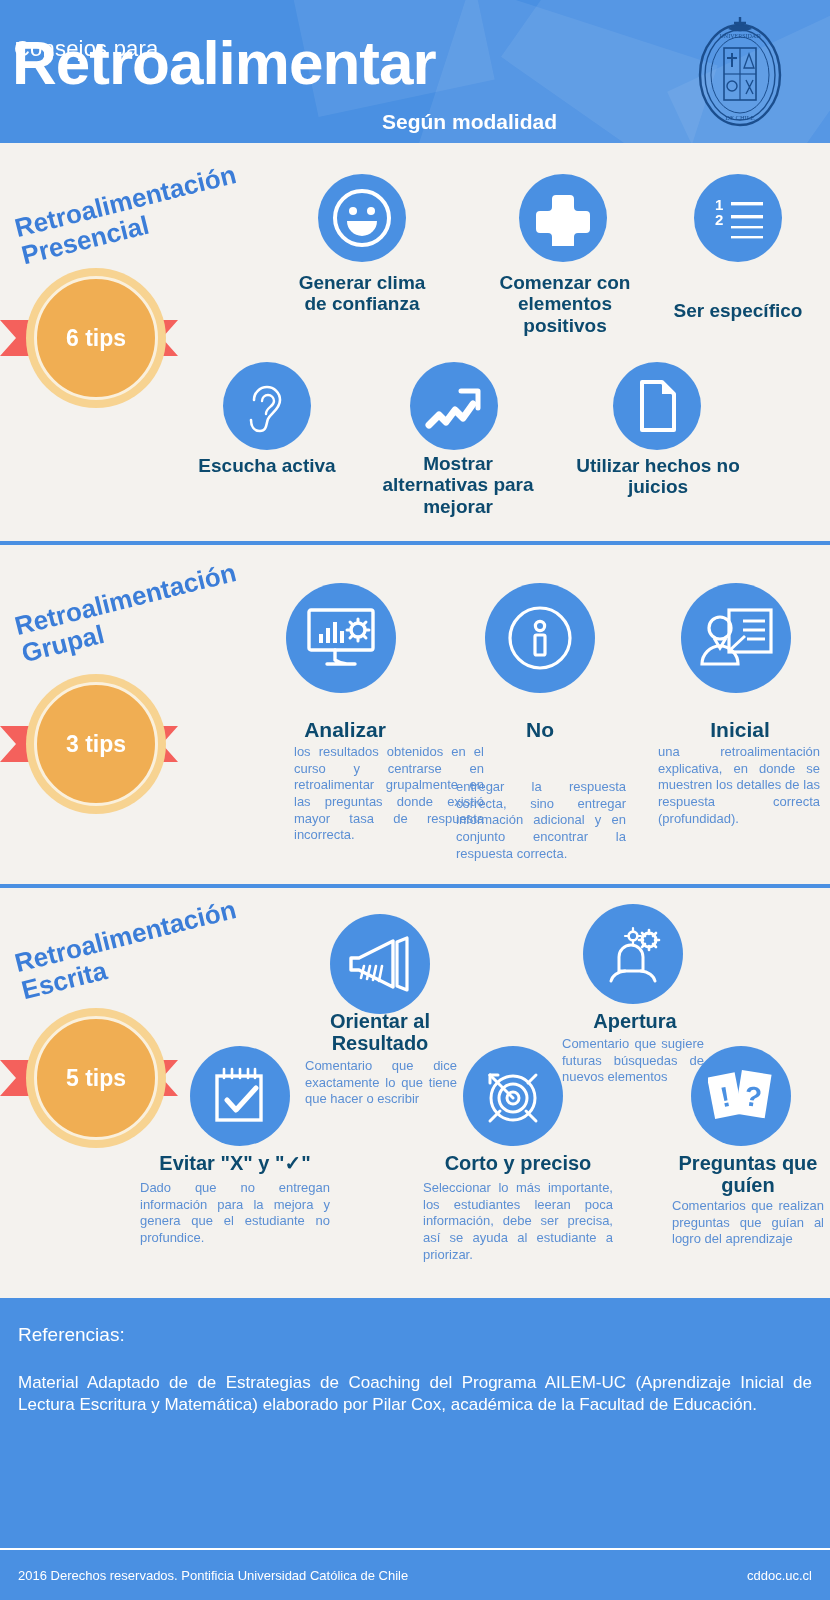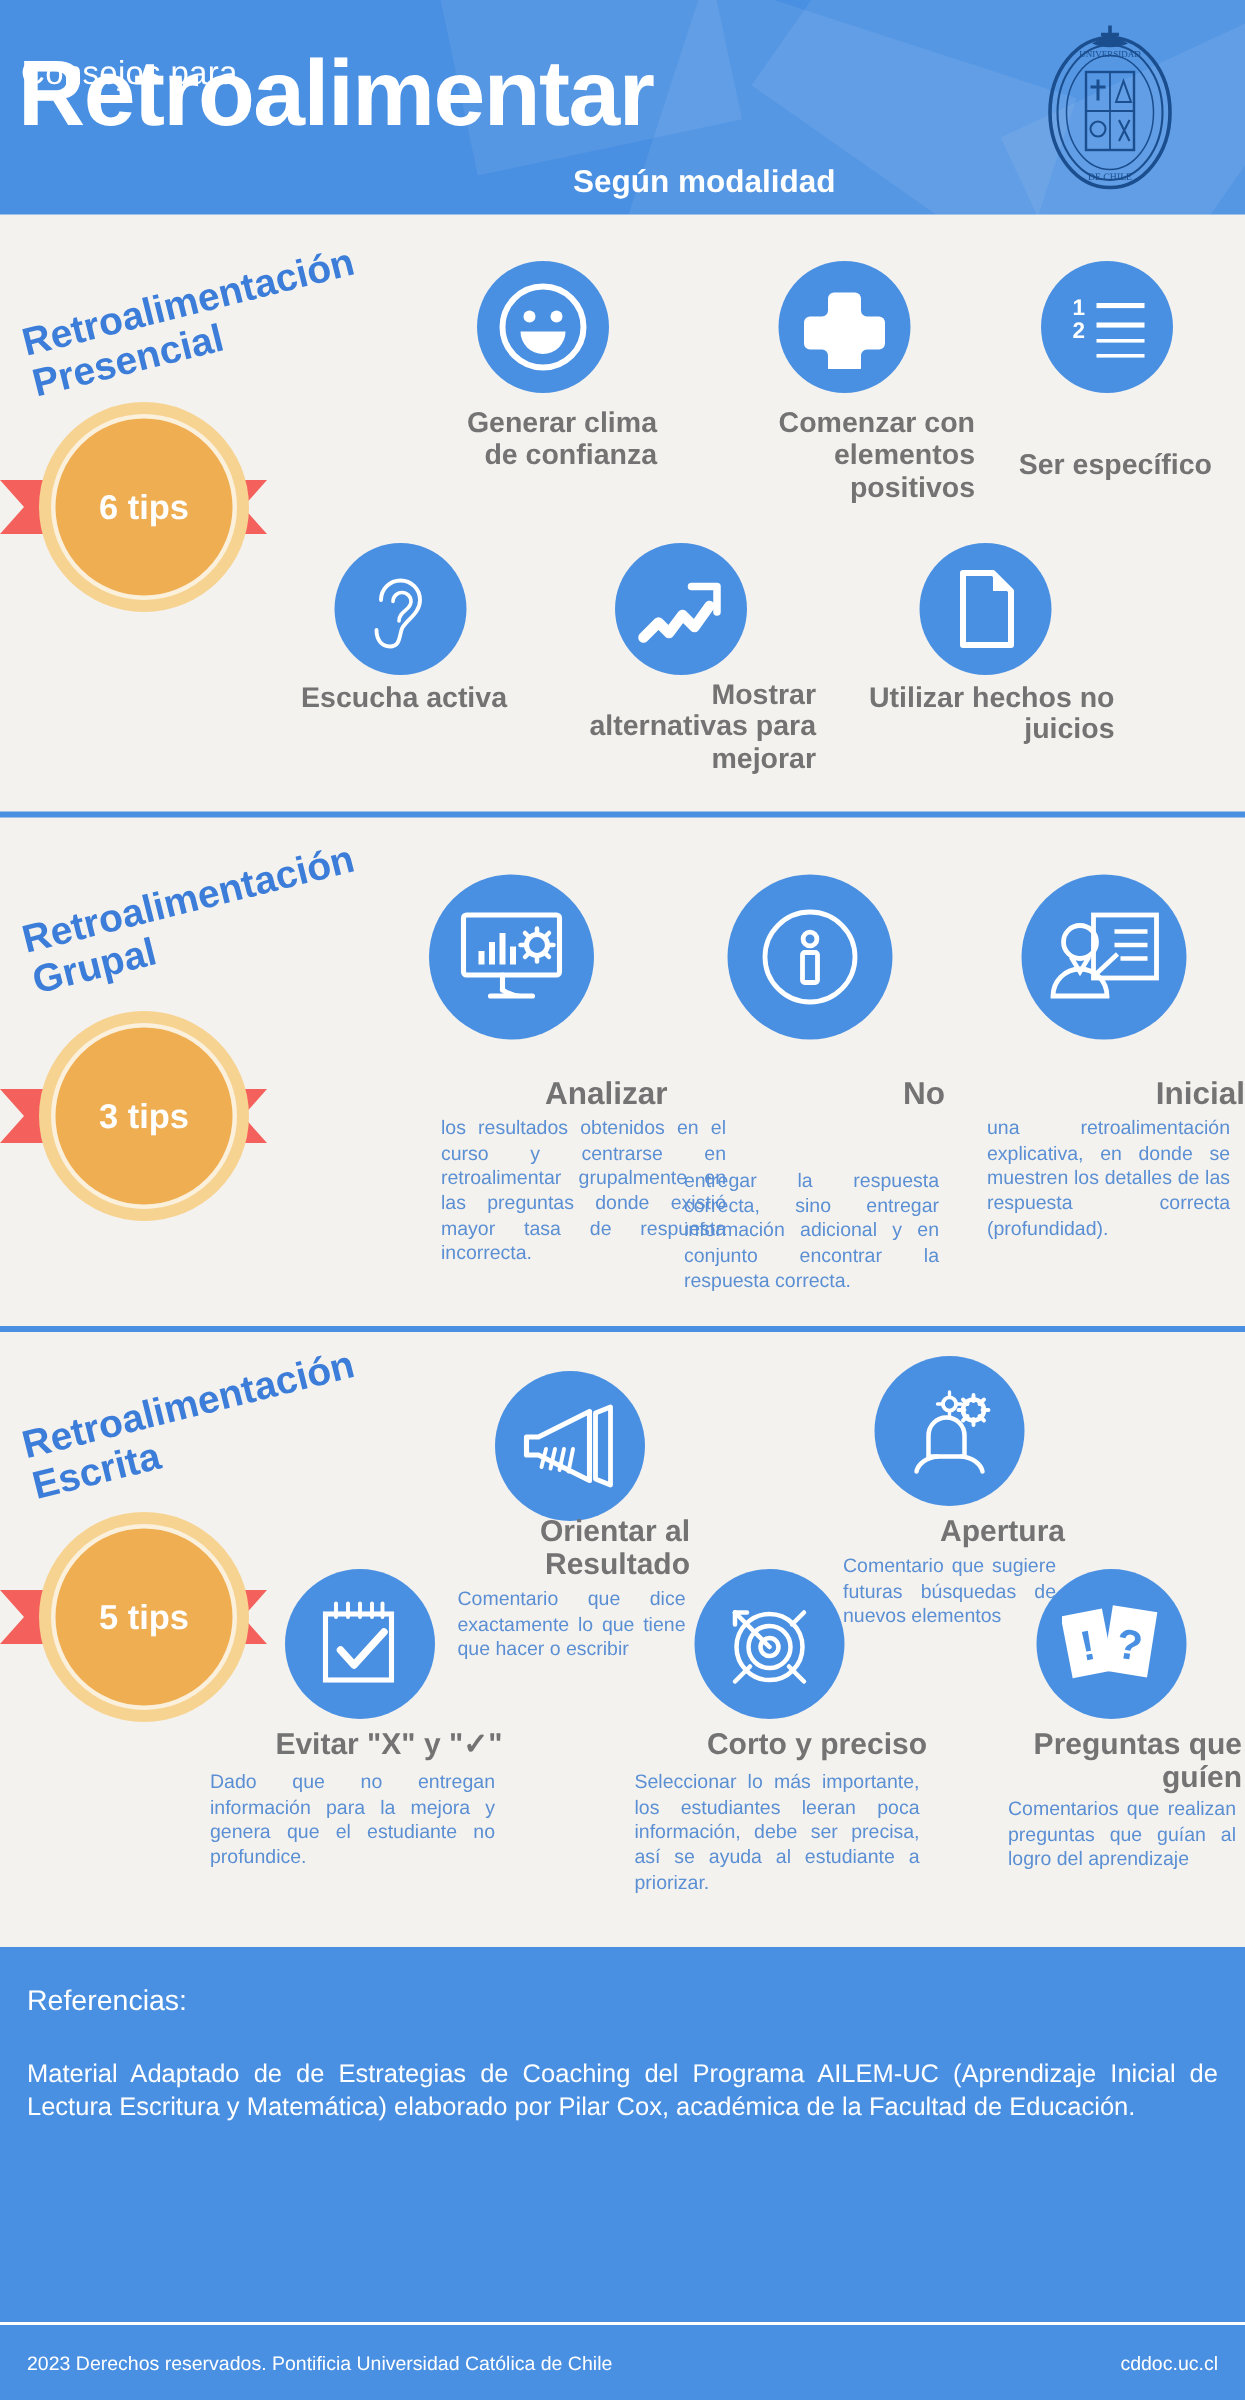--- a/index.html
+++ b/index.html
@@ -65,21 +65,21 @@
     display:flex; align-items:center; justify-content:center;
   }
   .badge-inner span { color:#ffffff; font-size:23px; font-weight:bold; }
 
   
   .icon-circle {
     position:absolute; border-radius:50%; background:#4a90e2;
     display:flex; align-items:center; justify-content:center;
   }
   .tip-title {
-    position:absolute; color:#737373; font-weight:bold; text-align:right;
+    position:absolute; color:#0c4a6e; font-weight:bold; text-align:center;
     line-height:1.12;
   }
   .tip-body {
     position:absolute; color:#5b8fd4; text-align:justify; font-size:13px;
     line-height:1.28;
   }
   .tip-body.last-left { text-align-last:left; }
 
   
   .refs {
@@ -373,17 +373,17 @@
     <div class="tip-title" style="left:668px; top:1152px; width:160px; font-size:20px;">Preguntas que guíen</div>
     <div class="tip-body" style="left:672px; top:1198px; width:152px;">Comentarios que realizan preguntas que guían al logro del aprendizaje</div>
   </div>
 
   <div class="refs">
     <h3>Referencias:</h3>
     <p>Material Adaptado de de Estrategias de Coaching del Programa AILEM-UC (Aprendizaje Inicial de Lectura Escritura y Matemática) elaborado por Pilar Cox, académica de la Facultad de Educación.</p>
   </div>
 
   <div class="footer-bar">
-    <span>2023 Derechos reservados. Pontificia Universidad Católica de Chile</span>
+    <span>2016 Derechos reservados. Pontificia Universidad Católica de Chile</span>
     <span>cddoc.uc.cl</span>
   </div>
 
 </div>
 
 </body></html>

